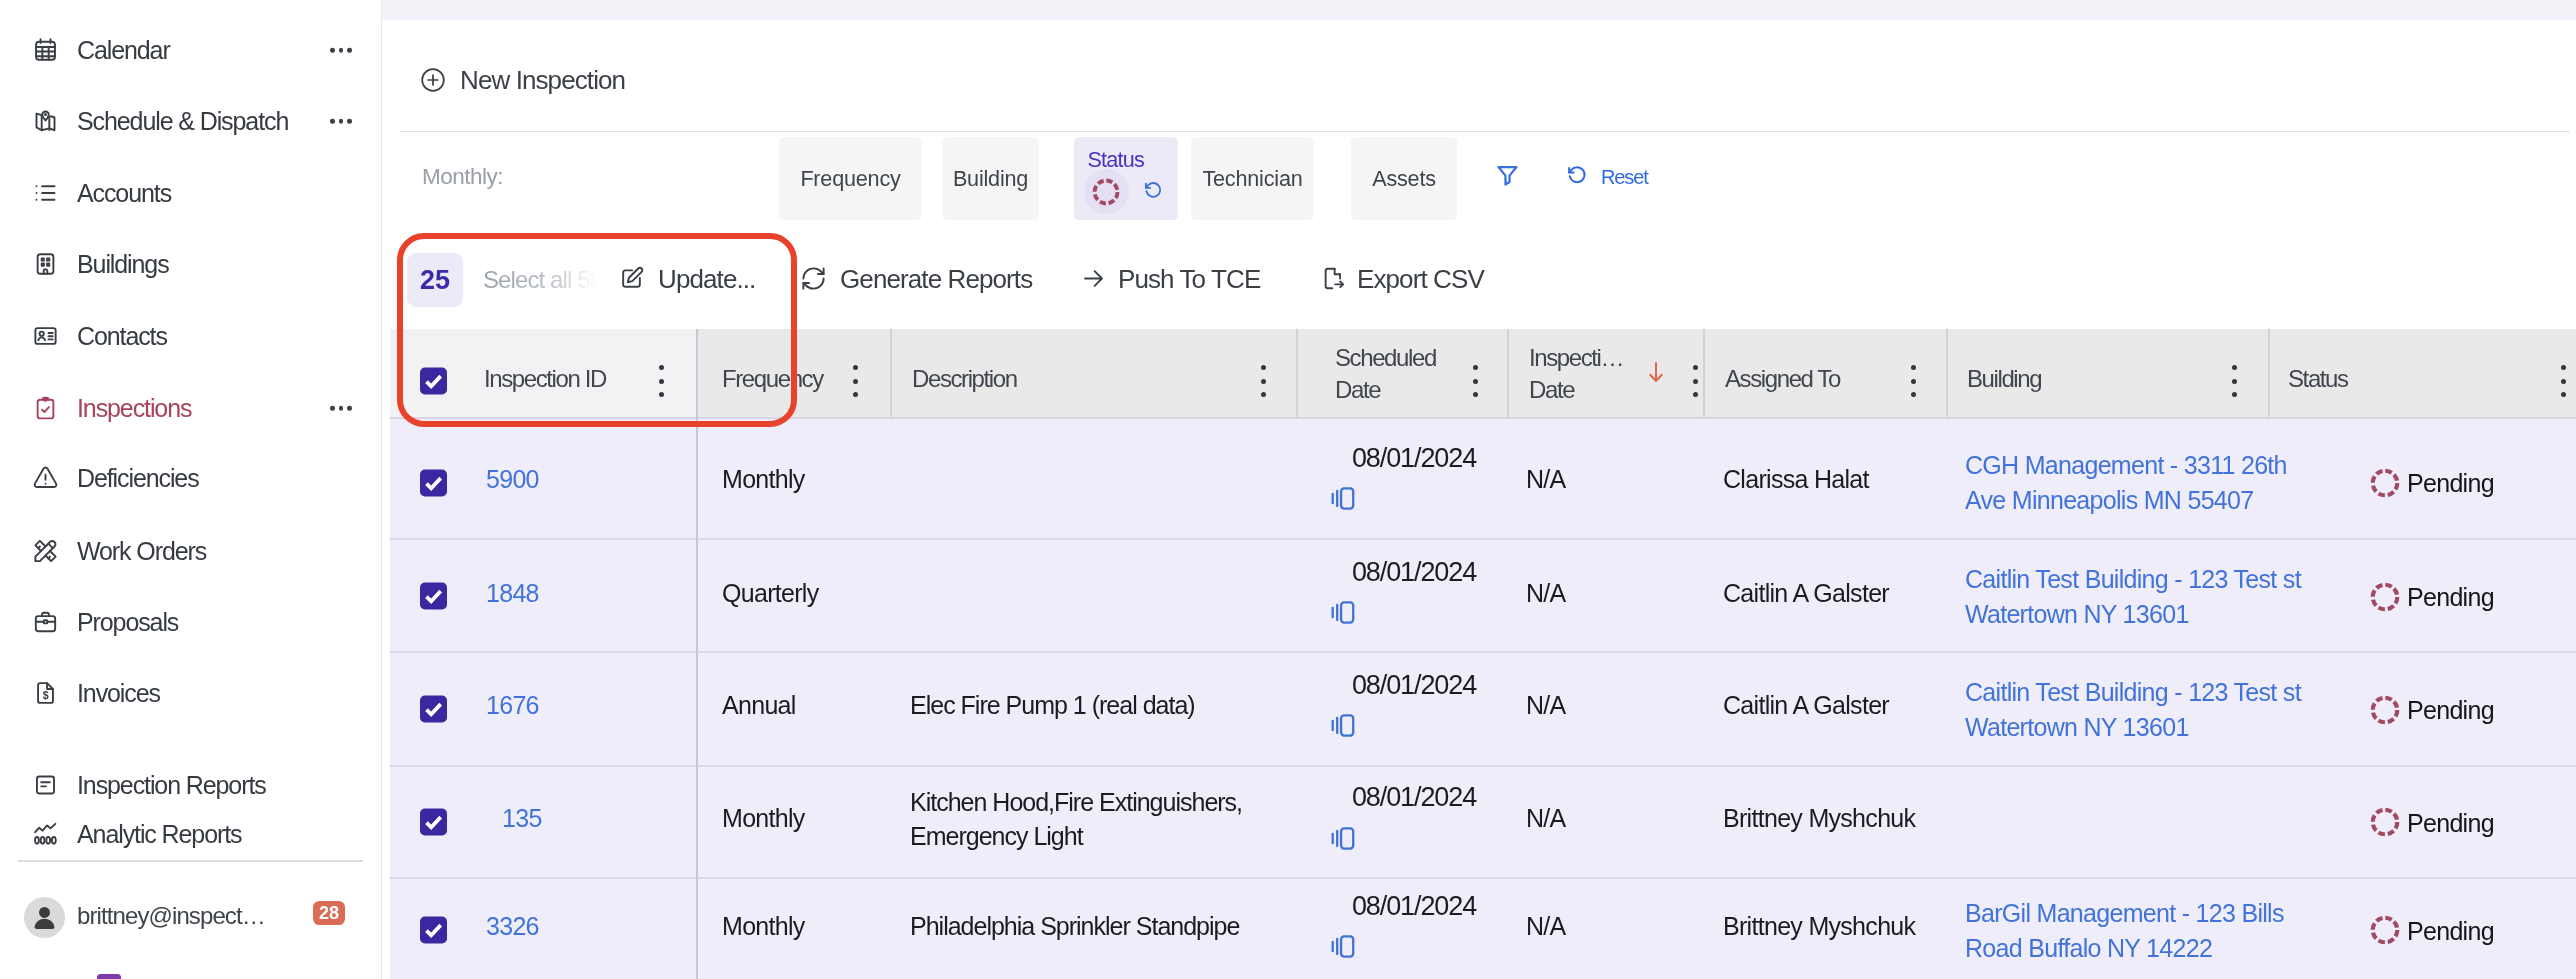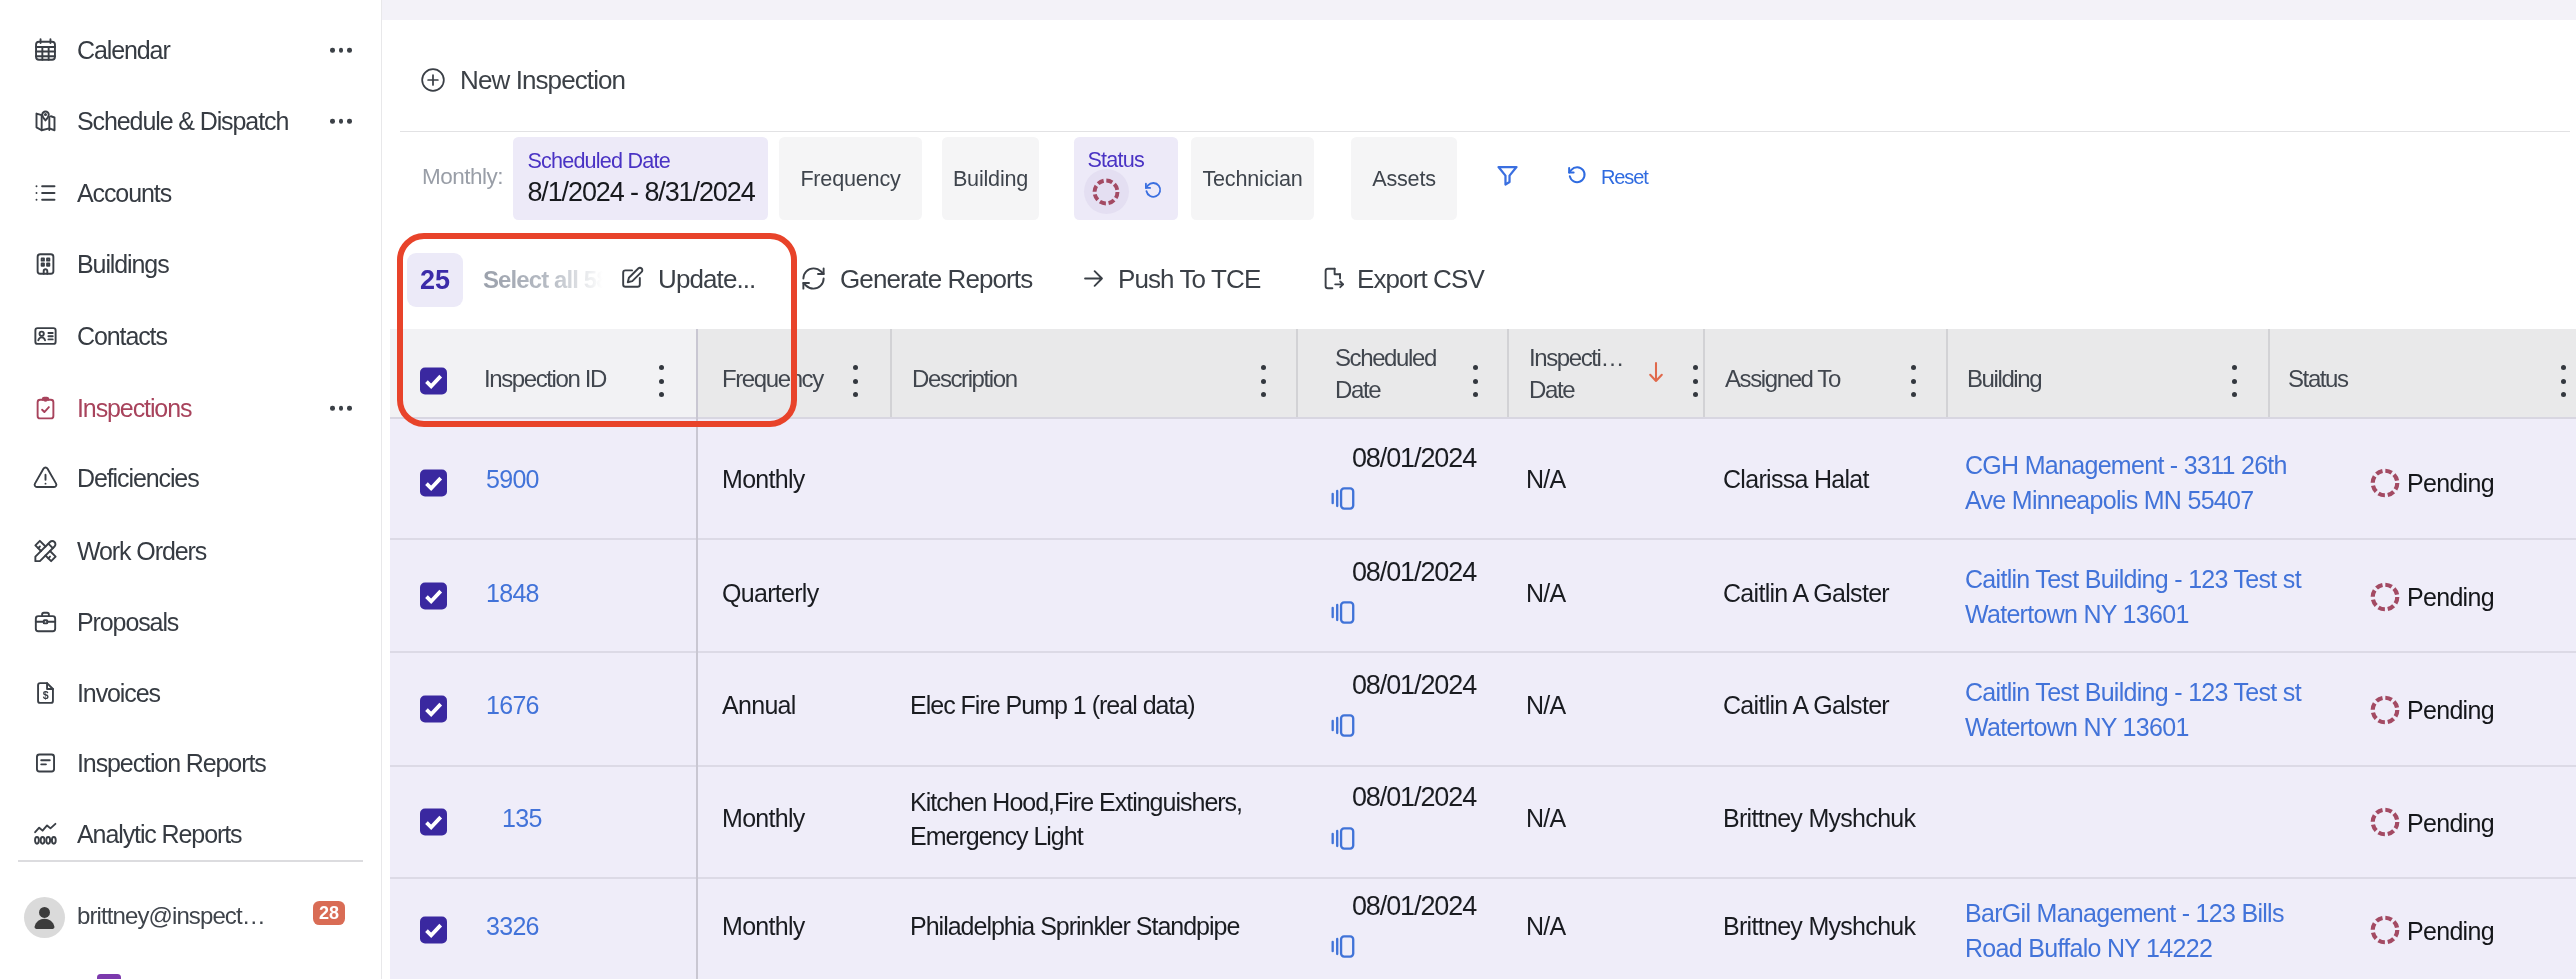--- a/index.html
+++ b/index.html
@@ -123,21 +123,21 @@
       <span class="lbl">Proposals</span>
     </div>
     <div class="navitem" style="top:693px;">
       <svg width="27" height="27" viewBox="0 0 24 24" fill="none" stroke="#3a3f46" stroke-width="1.7" stroke-linecap="round" stroke-linejoin="round">
           <path d="M13.4 3.2H7.2a1.8 1.8 0 0 0-1.8 1.8v14a1.8 1.8 0 0 0 1.8 1.8h9.6a1.8 1.8 0 0 0 1.8-1.8V8.4z"></path>
           <path d="M13.4 3.2v5.2h5.2"></path>
           <text x="12.2" y="17" font-size="9.5" font-weight="bold" fill="#3a3f46" stroke="none" text-anchor="middle" font-family="Liberation Sans">$</text>
         </svg>
       <span class="lbl">Invoices</span>
     </div>
-    <div class="navitem" style="top:763px;">
+    <div class="navitem" style="top:785px;">
       <svg width="27" height="27" viewBox="0 0 24 24" fill="none" stroke="#3a3f46" stroke-width="1.7" stroke-linecap="round" stroke-linejoin="round">
           <rect x="4.4" y="4.4" width="15.2" height="15.2" rx="2.2"></rect>
           <path d="M8.2 9.6h7.6M8.2 13.2h4.2"></path>
         </svg>
       <span class="lbl">Inspection Reports</span>
     </div>
     <div class="navitem" style="top:834px;">
       <svg width="27" height="27" viewBox="0 0 24 24" fill="none" stroke="#3a3f46" stroke-width="1.7" stroke-linecap="round" stroke-linejoin="round">
           <path d="m2.8 10.4 3.6-4 3 2.6 4-4.6 3 2.6 4.4-4"></path>
           <ellipse cx="4.4" cy="17.6" rx="1.7" ry="3"></ellipse>
@@ -161,24 +161,20 @@
   <svg class="abs" style="left:420px; top:67px;" width="26" height="26" viewBox="0 0 24 24" fill="none" stroke="#3a3f46" stroke-width="1.6" stroke-linecap="round">
       <circle cx="12" cy="12" r="10"></circle>
       <path d="M12 7.5v9M7.5 12h9"></path>
     </svg>
   <div class="t" style="left:460px; top:80px; font-size:26px; letter-spacing:-0.9px; color:#3c4147;">New Inspection</div>
 
   <div class="abs" style="left:400px; top:131px; width:2170px; height:1.4px; background:#e2e2e4;"></div>
 
   <div class="t" style="left:422px; top:177px; font-size:22.5px; letter-spacing:-0.5px; color:#999ea7;">Monthly:</div>
 
-  <div class="chip" style="left:513px; width:255px; background:#edeaf8; flex-direction:column; align-items:flex-start; justify-content:center; padding-left:14.4px; gap:4.5px;">
-    <div style="font-size:21.6px; letter-spacing:-0.8px; color:#4a33c4; font-weight:500; line-height:24px;">Scheduled Date</div>
-    <div style="font-size:27px; letter-spacing:-1.1px; color:#17191d; line-height:31px; white-space:nowrap;">8/1/2024 - 8/31/2024</div>
-  </div>
   <div class="chip" style="left:779px; width:143px;">Frequency</div>
   <div class="chip" style="left:942px; width:97px;">Building</div>
   <div class="chip" style="left:1074px; width:104px; background:#edeaf8;">
     <div style="position:absolute; left:13.5px; top:10px; font-size:21.6px; letter-spacing:-0.8px; color:#4a33c4; font-weight:500;">Status</div>
     <div style="position:absolute; left:10px; top:32px; width:45px; height:45px; border-radius:50%; background:#e4dff2;"></div>
     <svg style="position:absolute; left:18px; top:41px;" width="28" height="28" viewBox="0 0 33 33" fill="none">
         <circle cx="16.5" cy="16.5" r="13.5" stroke="#a34a63" stroke-width="4.6" stroke-dasharray="7.4 3.2"></circle>
       </svg>
     <svg style="position:absolute; left:69px; top:43px;" width="20" height="20" viewBox="0 0 24 24" fill="none" stroke="#3a6fe0" stroke-width="2.2" stroke-linecap="round" stroke-linejoin="round">
         <path d="M3.5 4.5v5h5"></path>
@@ -191,21 +187,21 @@
   <svg class="abs" style="left:1494px; top:162px;" width="27" height="27" viewBox="0 0 24 24" fill="none" stroke="#3a6fe0" stroke-width="2" stroke-linecap="round" stroke-linejoin="round">
       <path d="M4 4.5h16l-6.2 7.6v5.7l-3.6 2.2v-7.9z"></path>
     </svg>
   <svg class="abs" style="left:1566px; top:164px;" width="21.6" height="21.6" viewBox="0 0 24 24" fill="none" stroke="#2f6be0" stroke-width="2.2" stroke-linecap="round" stroke-linejoin="round">
       <path d="M3.5 4.5v5h5"></path>
       <path d="M4.2 13.5a8.3 8.3 0 1 0 1.8-7L3.5 9.5"></path>
     </svg>
   <div class="t" style="left:1601px; top:177px; font-size:20px; letter-spacing:-1.1px; color:#2f6be0;">Reset</div>
 
   <div class="abs" style="left:407px; top:253px; width:56px; height:54px; background:#eceaf8; border-radius:9px; display:flex; align-items:center; justify-content:center; font-size:27px; font-weight:600; color:#3b2ba8;">25</div>
-  <div class="t" style="left:483px; top:280px; font-size:24px; letter-spacing:-0.9px; font-weight:700; background:linear-gradient(90deg,#9aa0ab 0%,#b9bec6 55%,rgba(255,255,255,0) 95%); -webkit-background-clip:text; background-clip:text; color:transparent;">Select all 58</div>
+  <div class="t" style="left:483px; top:280px; font-size:24px; letter-spacing:-0.9px; font-weight:400; background:linear-gradient(90deg,#9aa0ab 0%,#b9bec6 55%,rgba(255,255,255,0) 95%); -webkit-background-clip:text; background-clip:text; color:transparent;">Select all 58</div>
 
   <svg class="abs" style="left:618px; top:265px;" width="27" height="27" viewBox="0 0 24 24" fill="none" stroke="#3b4047" stroke-width="1.7" stroke-linecap="round" stroke-linejoin="round">
       <path d="M12.5 4.8H6.6a2 2 0 0 0-2 2v10.6a2 2 0 0 0 2 2h10.8a2 2 0 0 0 2-2v-5.9"></path>
       <path d="M18 3.1a2.1 2.1 0 0 1 3 3l-8.3 8.2-4 1 1-4z"></path>
     </svg>
   <div class="act" style="left:658px; top:279px;">Update...</div>
 
   <svg class="abs" style="left:800px; top:265px;" width="27" height="27" viewBox="0 0 24 24" fill="none" stroke="#3b4047" stroke-width="1.7" stroke-linecap="round" stroke-linejoin="round">
       <path d="M3 12a9 9 0 0 1 9-9 9.75 9.75 0 0 1 6.74 2.74L21 8"></path>
       <path d="M21 3v5h-5"></path>

